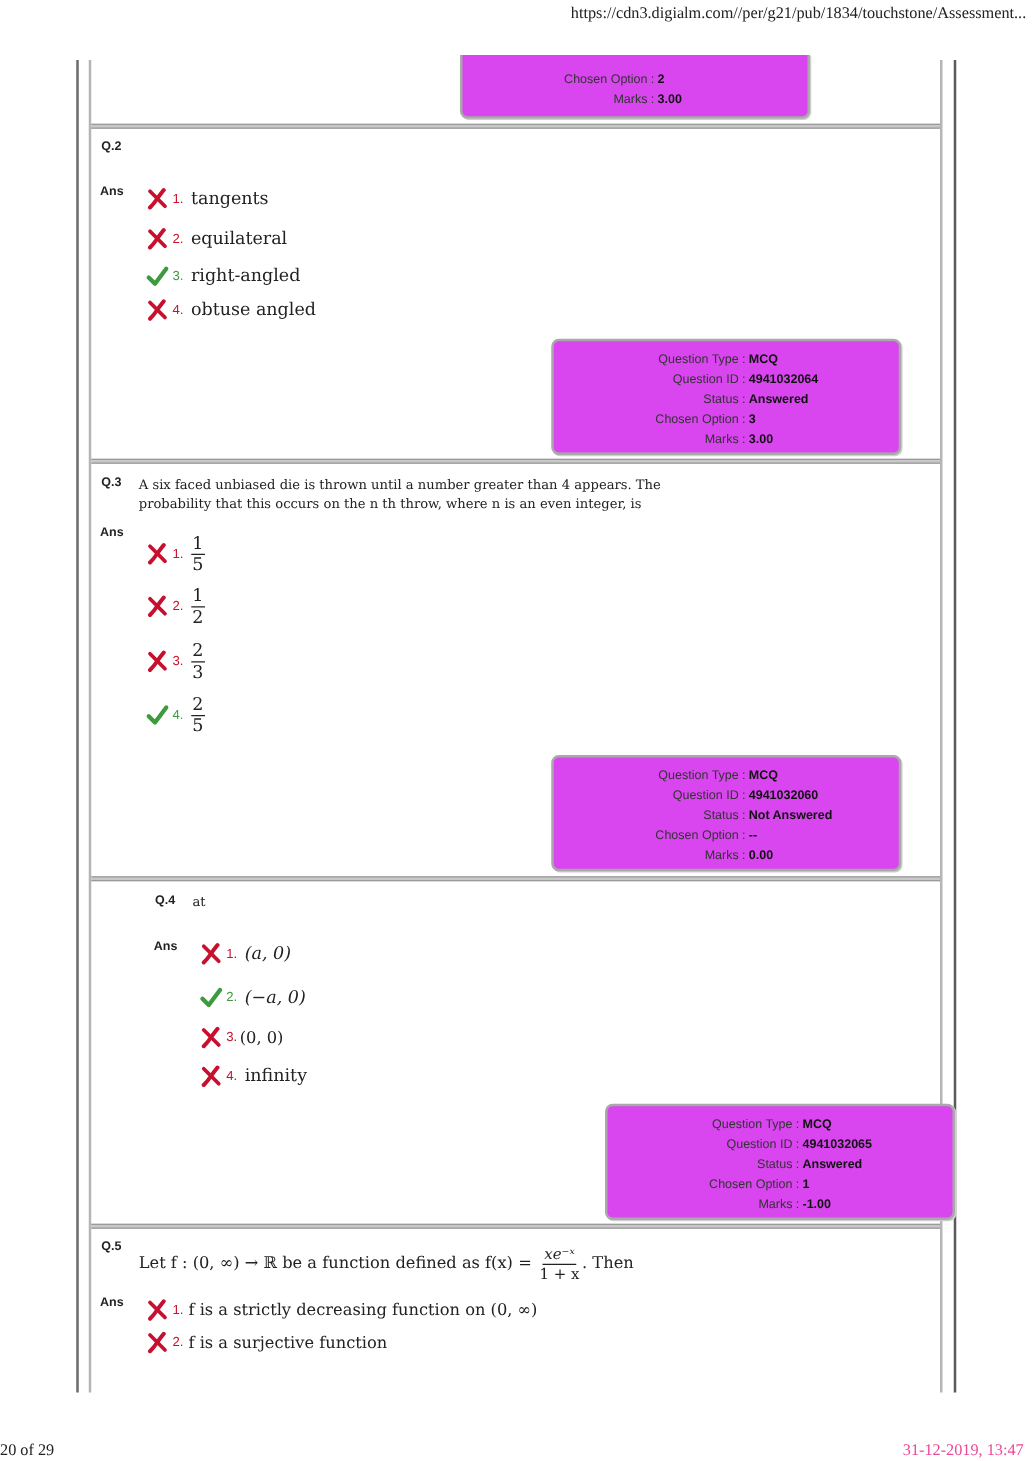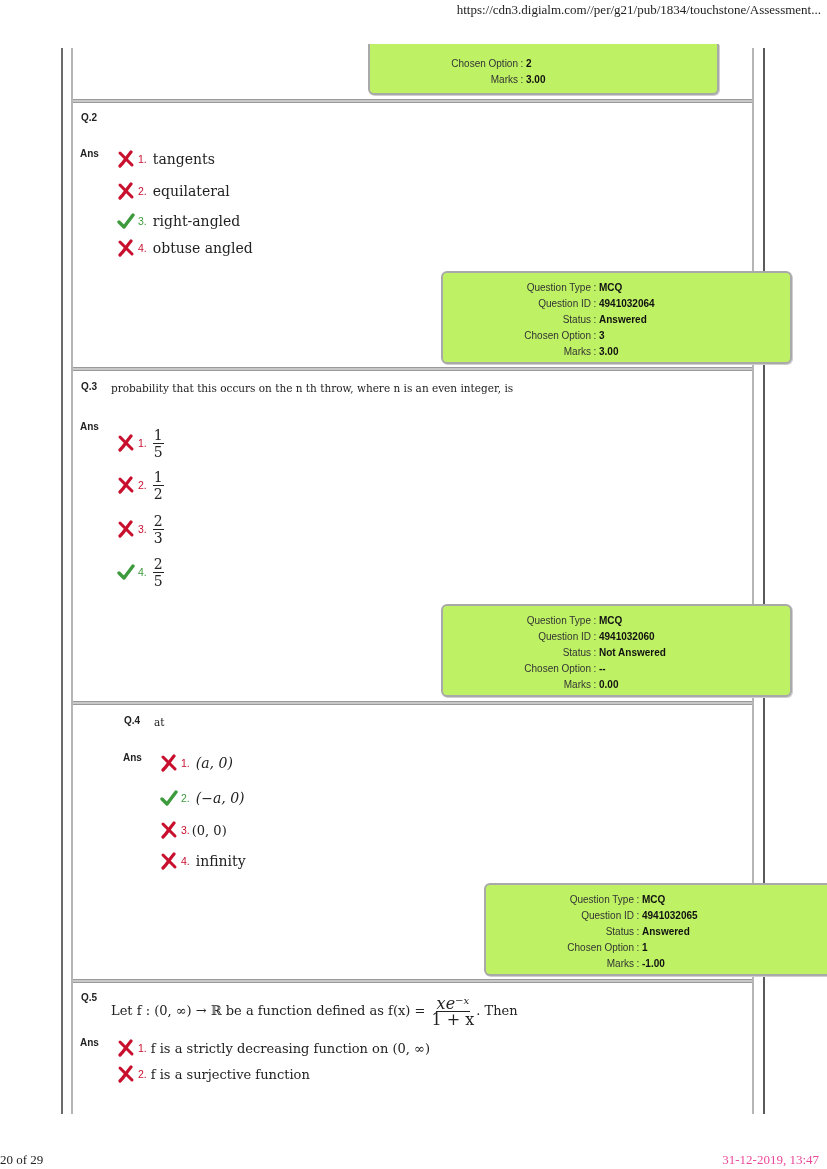--- a/index.html
+++ b/index.html
@@ -58,24 +58,24 @@
     .opt-text {
       font-family: "DejaVu Serif", serif; font-size: 14px; color: #222;
     }
     .frac {
       display: inline-flex; flex-direction: column; align-items: center;
       font-family: "DejaVu Serif", serif; font-size: 14px; line-height: 16px; color: #222;
     }
     .frac .num { border-bottom: 1px solid #222; padding: 0 1px; }
 
     .info-box {
-      position: absolute; left: 368px; width: 351px;
+      position: absolute; left: 368px; width: 280px;
       border: 2px solid #a9a9a9; border-radius: 6px;
       box-shadow: 1px 1px 0 #cfcfcf;
-      background: #bef264;
+      background: #d946ef;
     }
     .info-row {
       display: flex; font-size: 10px; height: 16px; line-height: 16px;
     }
     .info-key { width: 148px; text-align: right; color: #333; }
     .info-colon { width: 8px; text-align: center; color: #333; }
     .info-val { font-weight: bold; color: #111; }
   </style>
 </head>
 <body>
@@ -174,20 +174,21 @@
       <span class="info-val">3.00</span>
     </div>
   </div>
 </div>
 
 <div class="hsep" style="top:367px;"></div>
 
 <div class="q-block" style="top:381px;height:320px;">
   <div class="q-num">Q.3</div>
   <div class="q-text" style="width:460px;">
+    <div>A six faced unbiased die is thrown until a number greater than 4 appears.  The</div>
     <div>probability that this occurs on the n th throw, where n is an even integer, is</div>
   </div>
   <div class="ans-label" style="top:40px;">Ans</div>
 
   <div class="option" style="top:44px;height:36px;">
     <svg class="opt-icon">
         <use href="#sym-cross"></use>
       </svg>
     <span class="opt-num wrong">1.</span>
     <span class="frac">
@@ -321,21 +322,21 @@
     </div>
   </div>
 </div>
 
 <div class="hsep" style="top:979px;"></div>
 
 <div class="q-block" style="top:992px;height:122px;">
   <div class="q-num">Q.5</div>
   <div class="q-text large" style="top:0px;width:500px;display:flex;align-items:center;height:38px;">
     <span style="white-space:pre;">Let f : (0, ∞) → ℝ be a function defined as f(x) = </span>
-    <span class="frac" style="font-size:16px;line-height:15px;margin:0 2px;">
+    <span class="frac" style="font-size:12px;line-height:15px;margin:0 2px;">
       <span class="num" style="font-style:italic;">xe⁻ˣ</span>
       <span class="den" style="">1 + x</span>
     </span>
     <span style="white-space:pre;">. Then</span>
   </div>
   <div class="ans-label" style="top:45px;">Ans</div>
 
   <div class="option" style="top:44px;">
     <svg class="opt-icon">
         <use href="#sym-cross"></use>

